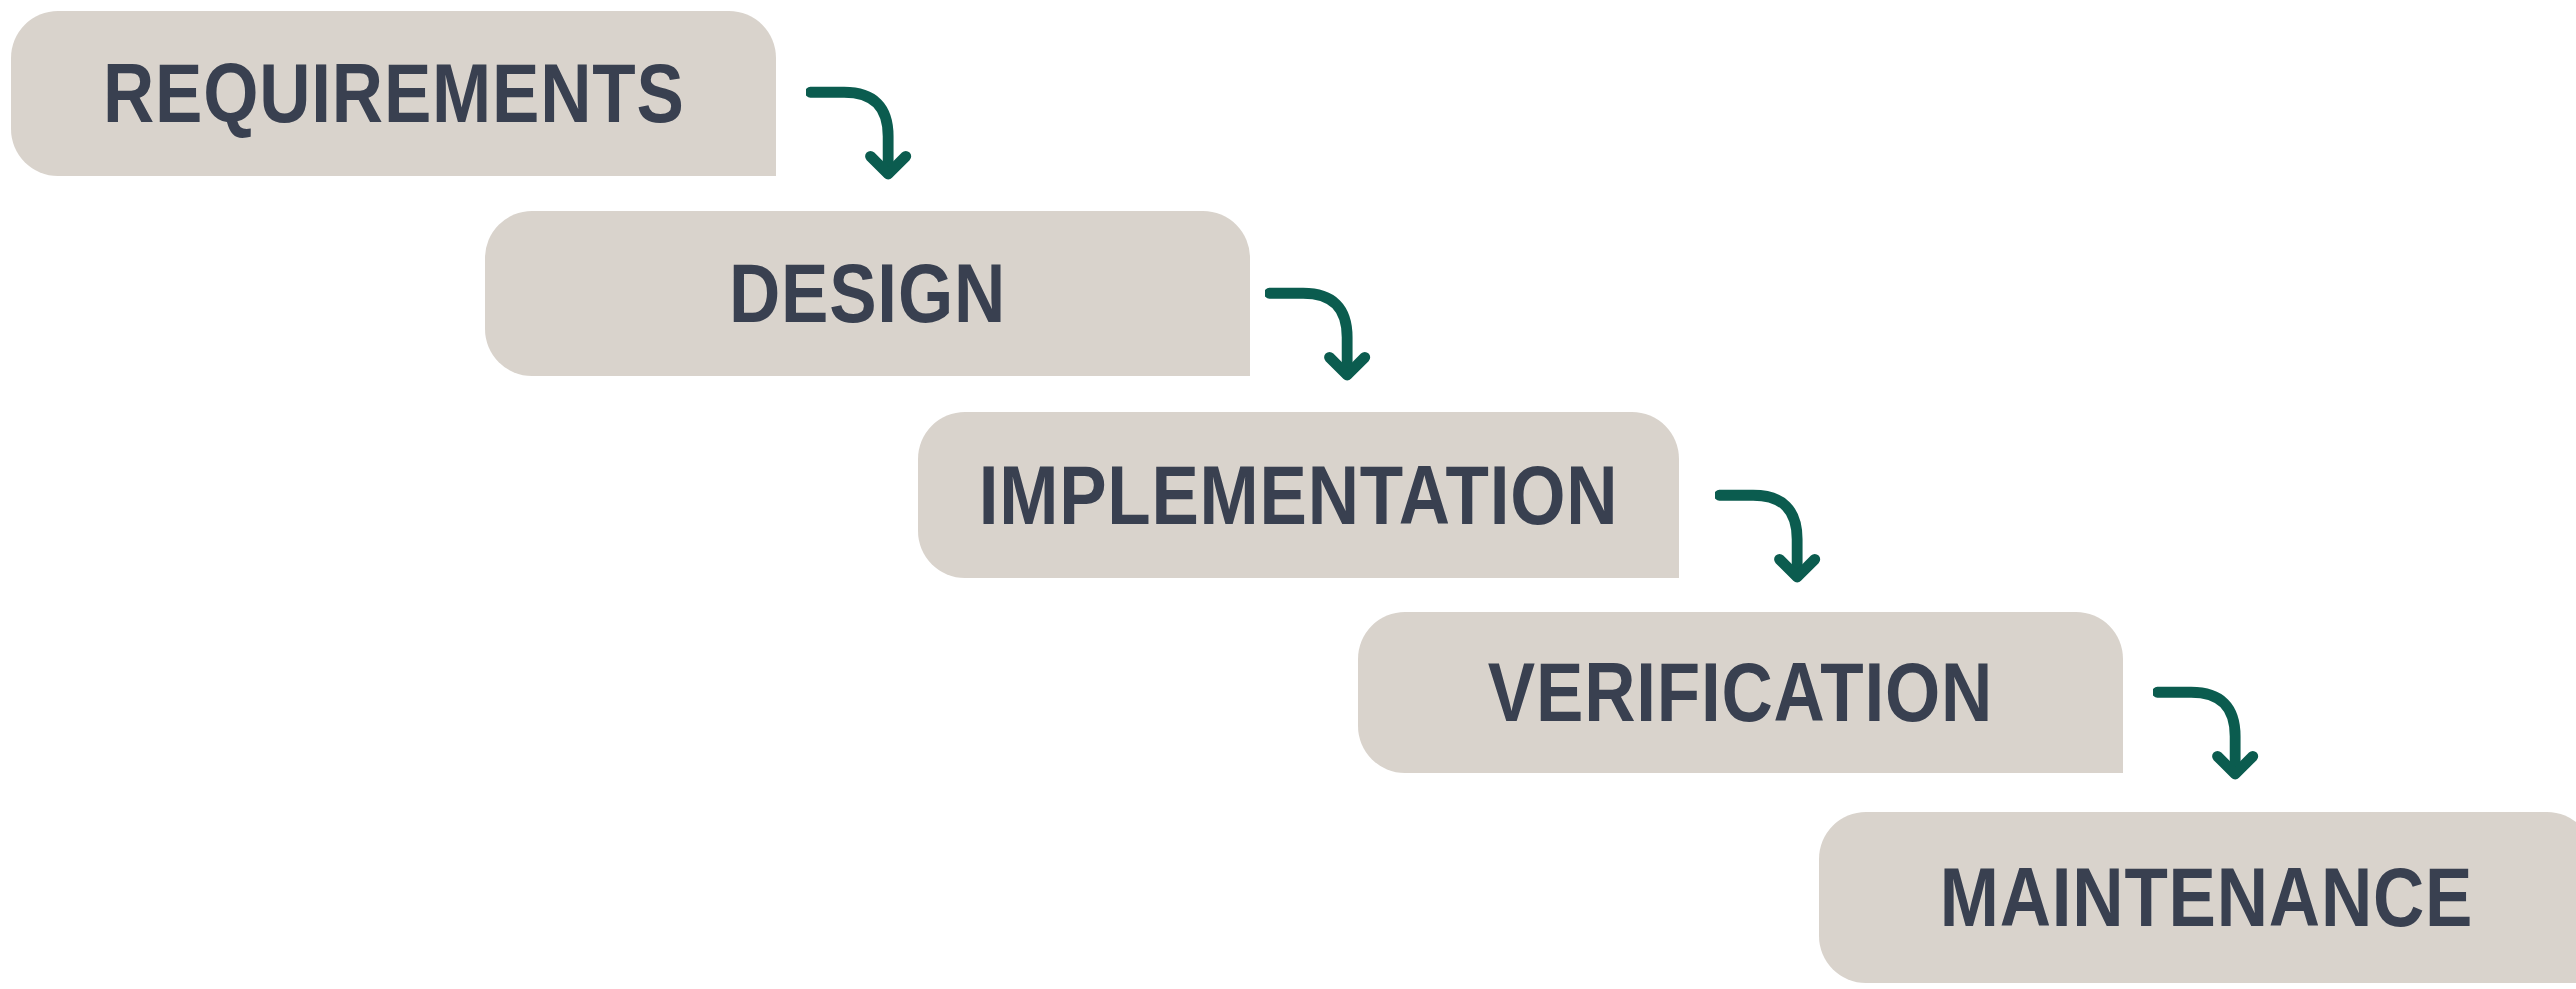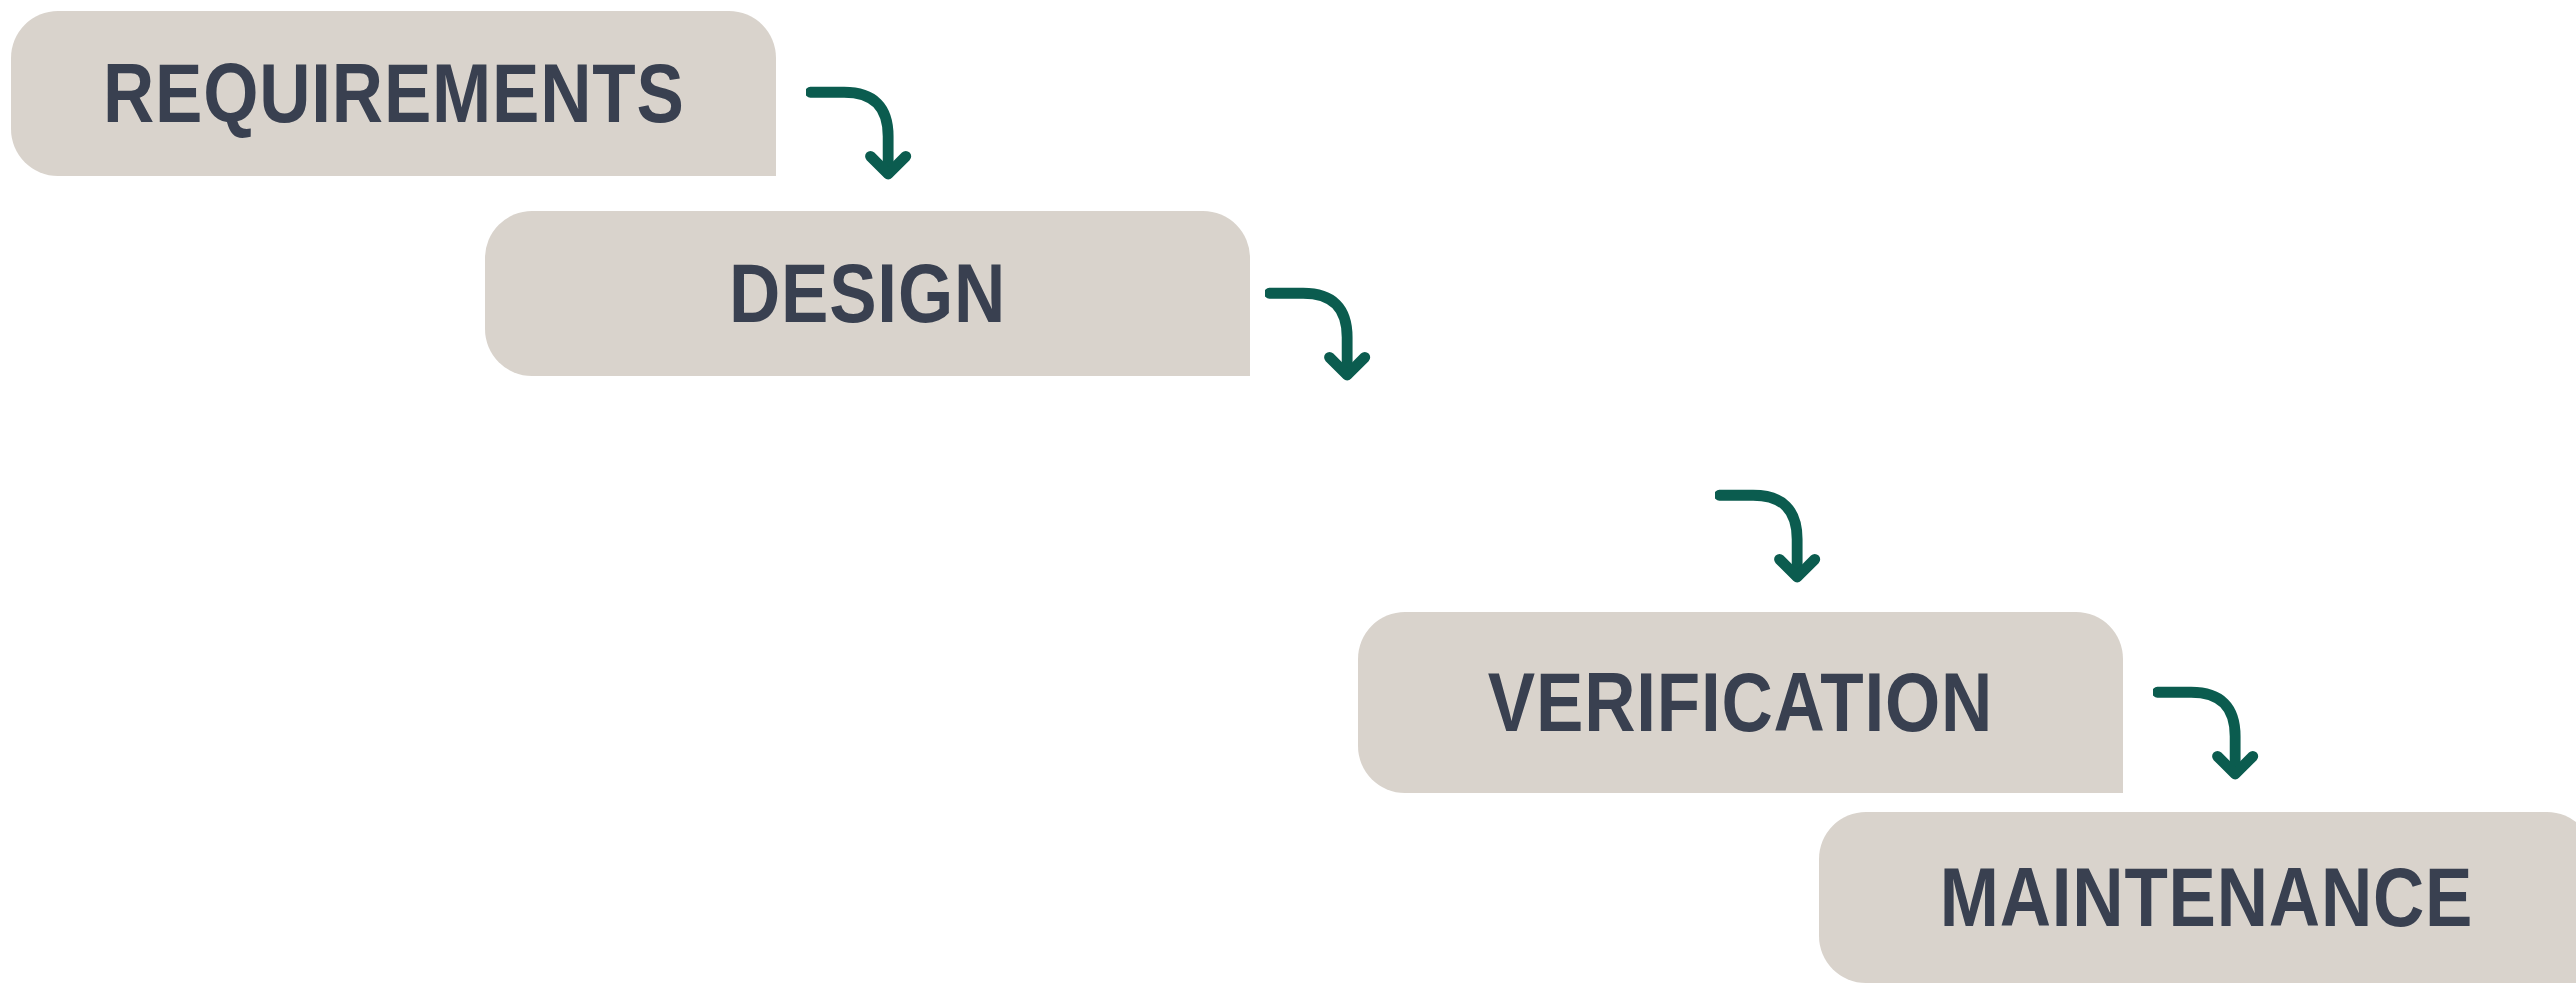--- a/index.html
+++ b/index.html
@@ -36,21 +36,21 @@
     font-size: 71px;
     letter-spacing: 0.8px;
     color: var(--label-text);
     transform: scaleY(1.17);
     white-space: nowrap;
   }
   
   .box-1 { left: 11.3px;   top: 10.5px;   width: 765px; height: 165px; }
   .box-2 { left: 462px;  top: 211px;  width: 765px; height: 165px; margin-left: 23px; }
   .box-3 { left: 918px; top: 412px;  width: 761px; height: 166px; }
-  .box-4 { left: 1358px; top: 612px;  width: 765px; height: 181px; }
+  .box-4 { left: 1358px; top: 612px;  width: 765px; height: 161px; }
   .box-5 { left: 1819px; top: 812px; width: 775px; height: 171px; }
 
   .flow-arrow {
     position: absolute;
     width: 113px;
     height: 101px;
     color: var(--arrow);
   }
   .arrow-1 { left: 806px; top: 85px; }
   .arrow-2 { left: 1265px; top: 286px; }
@@ -78,20 +78,23 @@
     <span class="stage-label">DESIGN</span>
   </div>
 
   <div class="flow-arrow arrow-2">
     <svg viewBox="0 0 140 126" fill="none">
       <path d="M5 9 H47 Q102 9 102 64 V110" stroke="currentColor" stroke-width="13.5" stroke-linecap="round" stroke-linejoin="round"></path>
       <path d="M80 89 L102 111 L124 89" stroke="currentColor" stroke-width="13.5" stroke-linecap="round" stroke-linejoin="round"></path>
     </svg>
   </div>
 
+  <div class="stage-box box-3">
+    <span class="stage-label">IMPLEMENTATION</span>
+  </div>
 
   <div class="flow-arrow arrow-3">
     <svg viewBox="0 0 140 126" fill="none">
       <path d="M5 9 H47 Q102 9 102 64 V110" stroke="currentColor" stroke-width="13.5" stroke-linecap="round" stroke-linejoin="round"></path>
       <path d="M80 89 L102 111 L124 89" stroke="currentColor" stroke-width="13.5" stroke-linecap="round" stroke-linejoin="round"></path>
     </svg>
   </div>
 
   <div class="stage-box box-4">
     <span class="stage-label">VERIFICATION</span>

